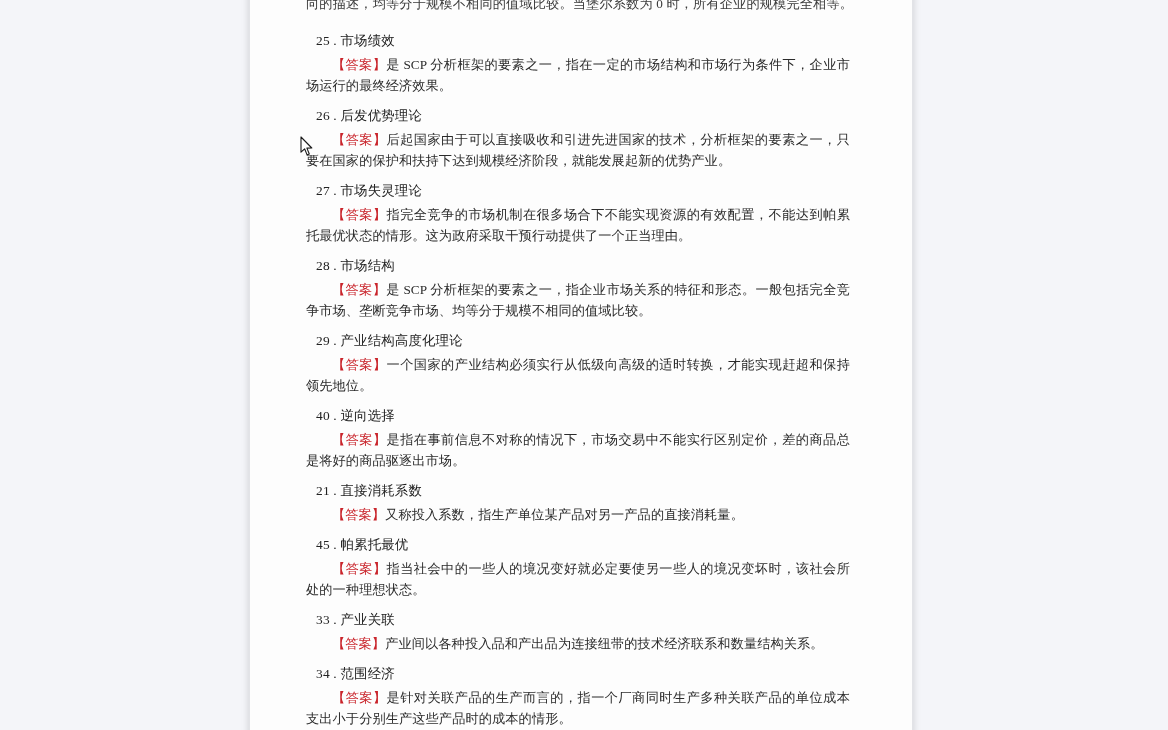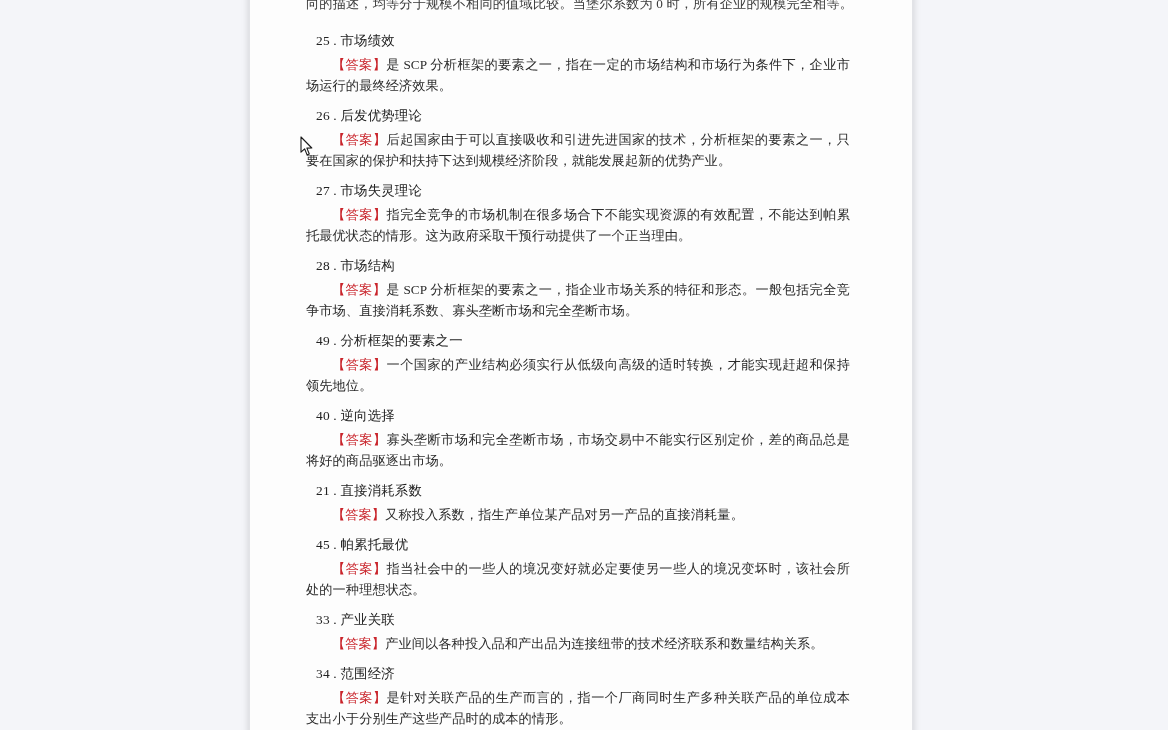--- a/index.html
+++ b/index.html
@@ -125,29 +125,29 @@
             <div class="entry">
               <p class="term"><span class="num">26</span> <span>.</span> <span>后发优势理论</span></p>
               <p class="answer"><span class="tag">【答案】</span><span>后起国家由于可以直接吸收和引进先进国家的技术，分析框架的要素之一，只要在国家的保护和扶持下达到规模经济阶段，就能发展起新的优势产业。</span></p>
             </div>
             <div class="entry">
               <p class="term"><span class="num">27</span> <span>.</span> <span>市场失灵理论</span></p>
               <p class="answer"><span class="tag">【答案】</span><span>指完全竞争的市场机制在很多场合下不能实现资源的有效配置，不能达到帕累托最优状态的情形。这为政府采取干预行动提供了一个正当理由。</span></p>
             </div>
             <div class="entry">
               <p class="term"><span class="num">28</span> <span>.</span> <span>市场结构</span></p>
-              <p class="answer"><span class="tag">【答案】</span><span>是 SCP 分析框架的要素之一，指企业市场关系的特征和形态。一般包括完全竞争市场、直接消耗系数、寡头垄断市场和完全垄断市场。</span></p>
+              <p class="answer"><span class="tag">【答案】</span><span>是 SCP 分析框架的要素之一，指企业市场关系的特征和形态。一般包括完全竞争市场、垄断竞争市场、均等分于规模不相同的值域比较。</span></p>
             </div>
             <div class="entry">
-              <p class="term"><span class="num">49</span> <span>.</span> <span>分析框架的要素之一</span></p>
+              <p class="term"><span class="num">29</span> <span>.</span> <span>产业结构高度化理论</span></p>
               <p class="answer"><span class="tag">【答案】</span><span>一个国家的产业结构必须实行从低级向高级的适时转换，才能实现赶超和保持领先地位。</span></p>
             </div>
             <div class="entry">
               <p class="term"><span class="num">40</span> <span>.</span> <span>逆向选择</span></p>
-              <p class="answer"><span class="tag">【答案】</span><span>寡头垄断市场和完全垄断市场，市场交易中不能实行区别定价，差的商品总是将好的商品驱逐出市场。</span></p>
+              <p class="answer"><span class="tag">【答案】</span><span>是指在事前信息不对称的情况下，市场交易中不能实行区别定价，差的商品总是将好的商品驱逐出市场。</span></p>
             </div>
             <div class="entry">
               <p class="term"><span class="num">21</span> <span>.</span> <span>直接消耗系数</span></p>
               <p class="answer"><span class="tag">【答案】</span><span>又称投入系数，指生产单位某产品对另一产品的直接消耗量。</span></p>
             </div>
             <div class="entry">
               <p class="term"><span class="num">45</span> <span>.</span> <span>帕累托最优</span></p>
               <p class="answer"><span class="tag">【答案】</span><span>指当社会中的一些人的境况变好就必定要使另一些人的境况变坏时，该社会所处的一种理想状态。</span></p>
             </div>
             <div class="entry">

